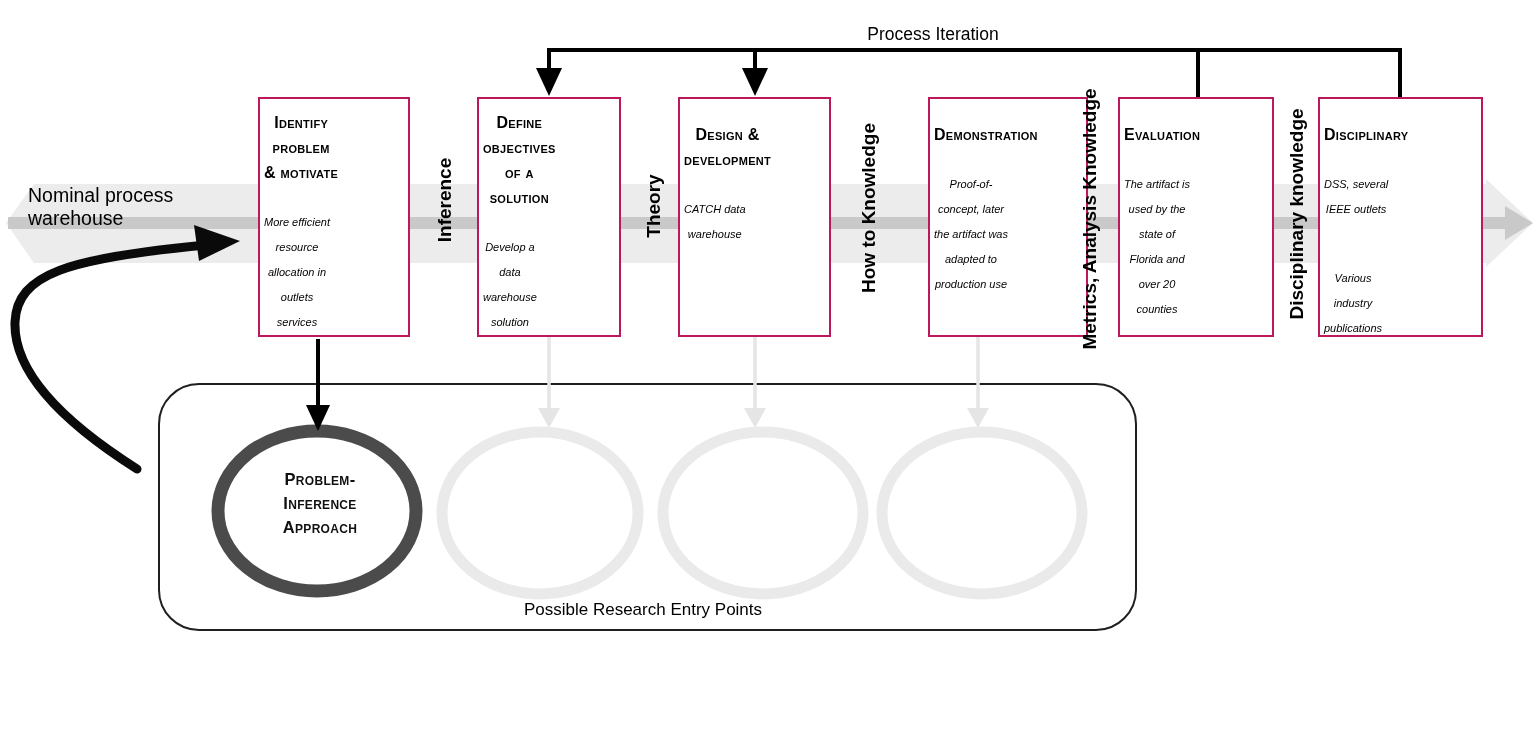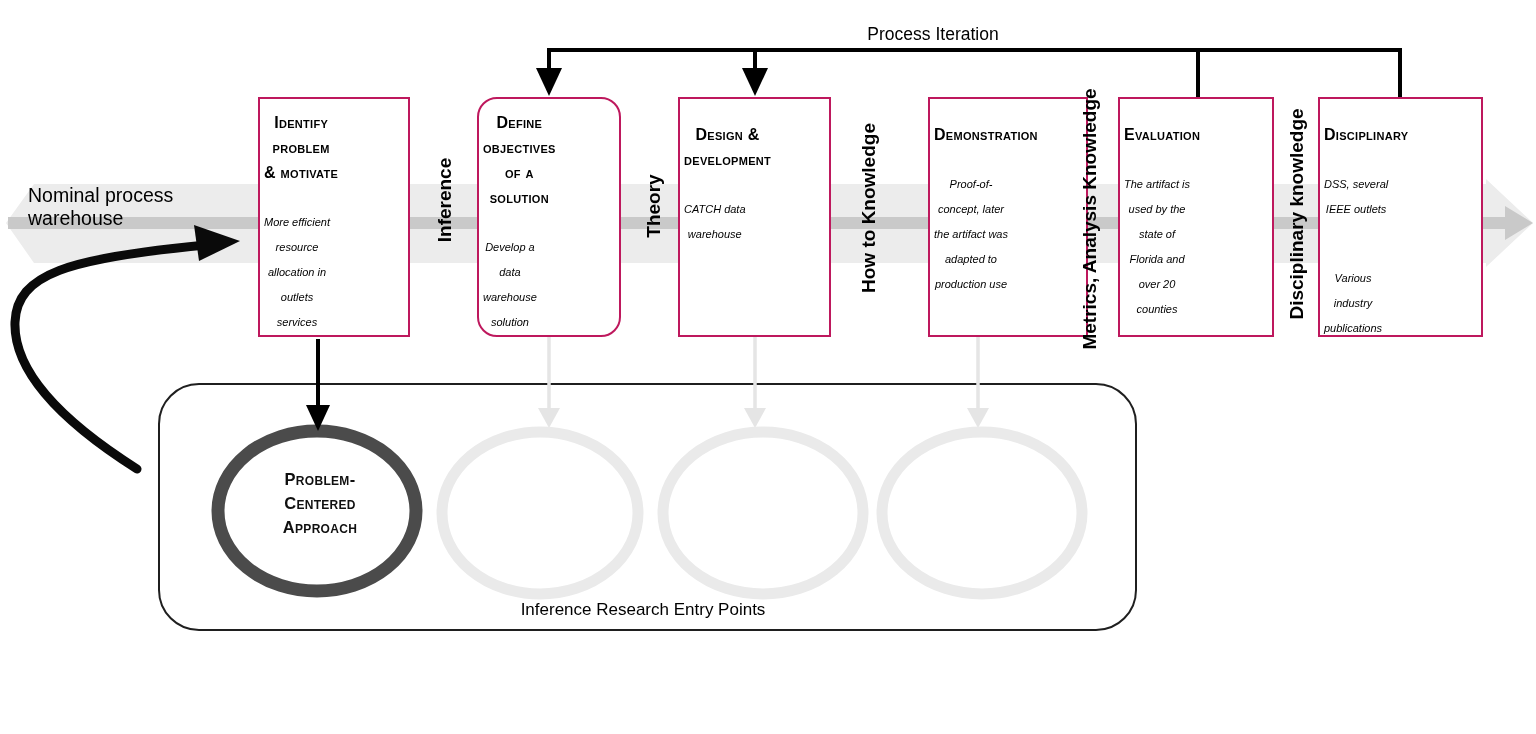--- a/index.html
+++ b/index.html
@@ -84,21 +84,21 @@
     <div class="box-title">Identify
 problem
 &amp; motivate</div>
     <div class="box-detail">More efficient
 resource
 allocation in
 outlets
 services</div>
   </div>
 
-  <div class="box" style="left:477px;width:144px;border-radius:20px;">
+  <div class="box" style="left:477px;width:144px;">
     <div class="box-title">Define
 objectives
 of a
 solution</div>
     <div class="box-detail">Develop a
 data
 warehouse
 solution</div>
   </div>
 
@@ -139,17 +139,17 @@
 
   <div class="vlabel" style="left:445px;top:200px;">Inference</div>
   <div class="vlabel" style="left:654px;top:206px;">Theory</div>
   <div class="vlabel" style="left:869px;top:208px;">How to Knowledge</div>
   <div class="vlabel" style="left:1090px;top:219px;">Metrics, Analysis Knowledge</div>
   <div class="vlabel" style="left:1297px;top:214px;">Disciplinary knowledge</div>
 
   <div class="nominal">Nominal process
 warehouse</div>
   <div class="iteration">Process Iteration</div>
-  <div class="entry-label">Inference Research Entry Points</div>
+  <div class="entry-label">Possible Research Entry Points</div>
   <div class="circle-label">Problem-
-Centered
+Inference
 Approach</div>
 </div>
 
 </body></html>

